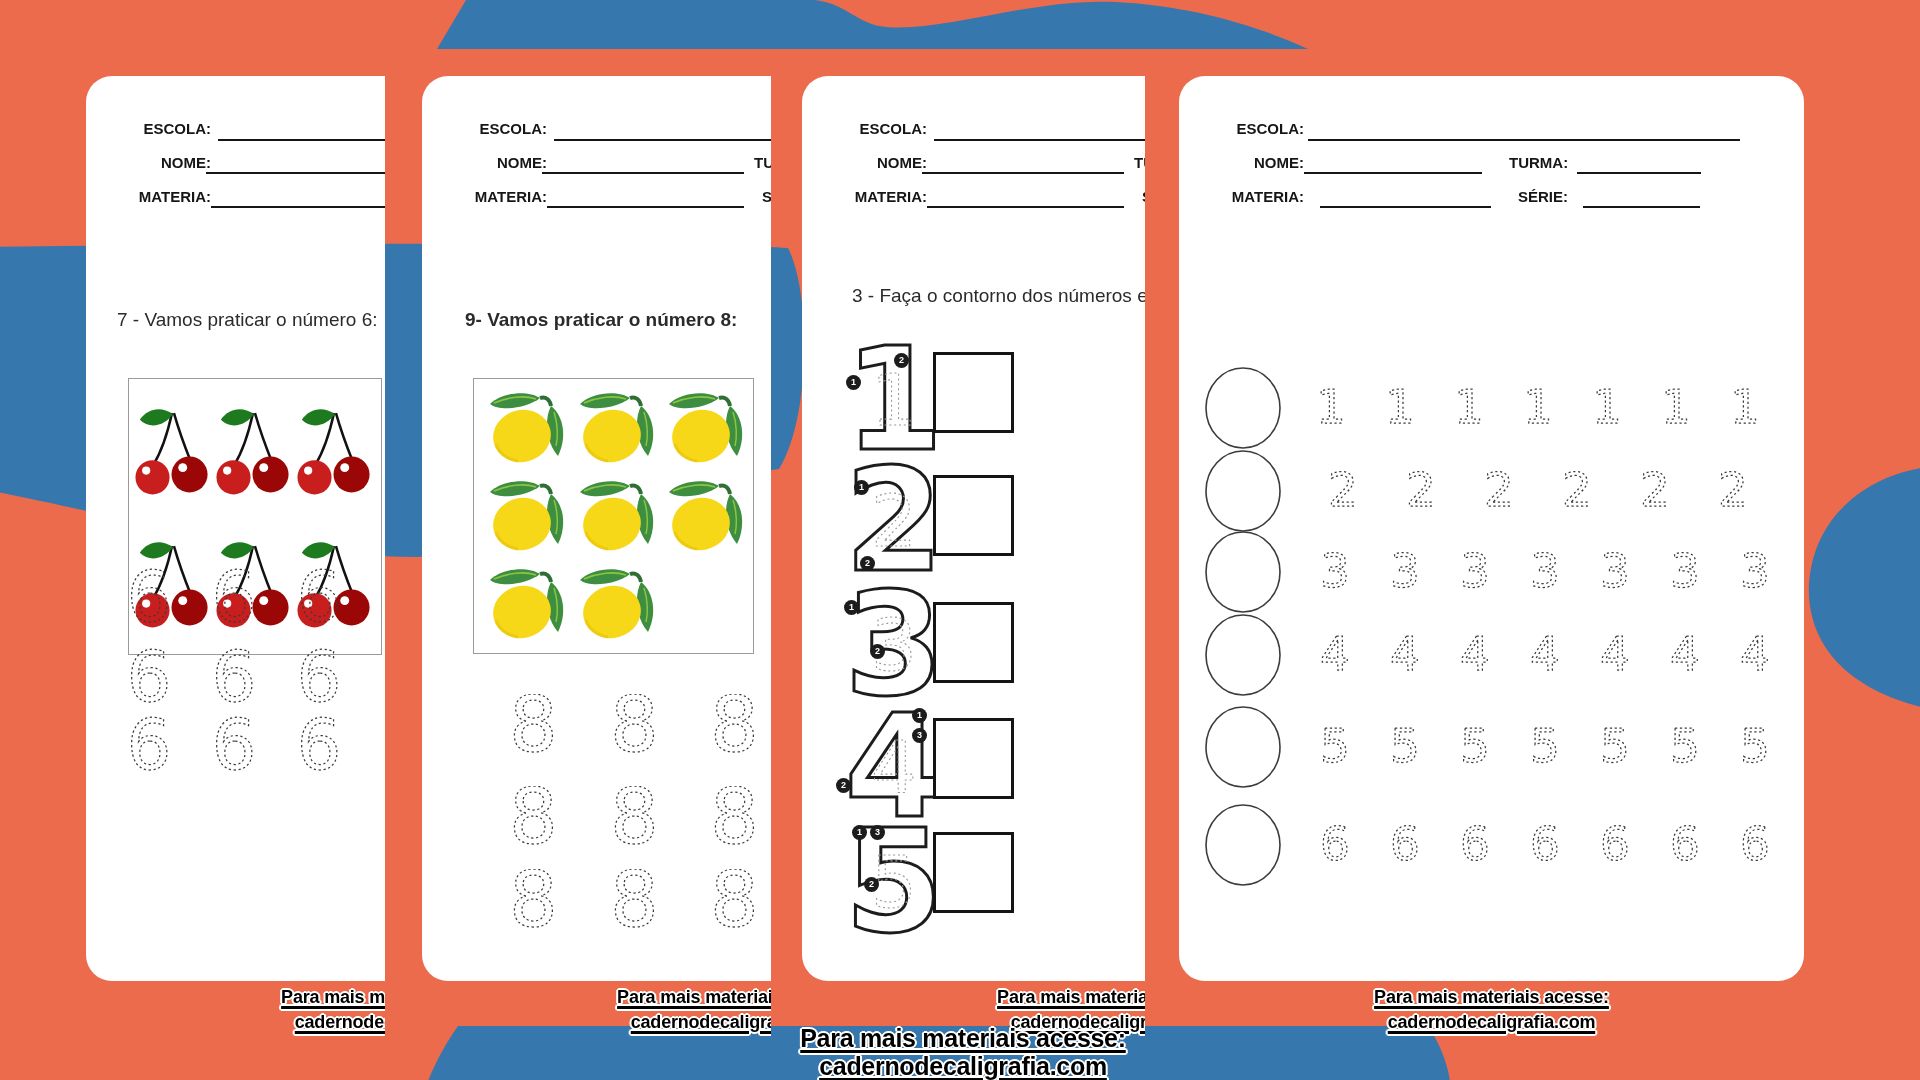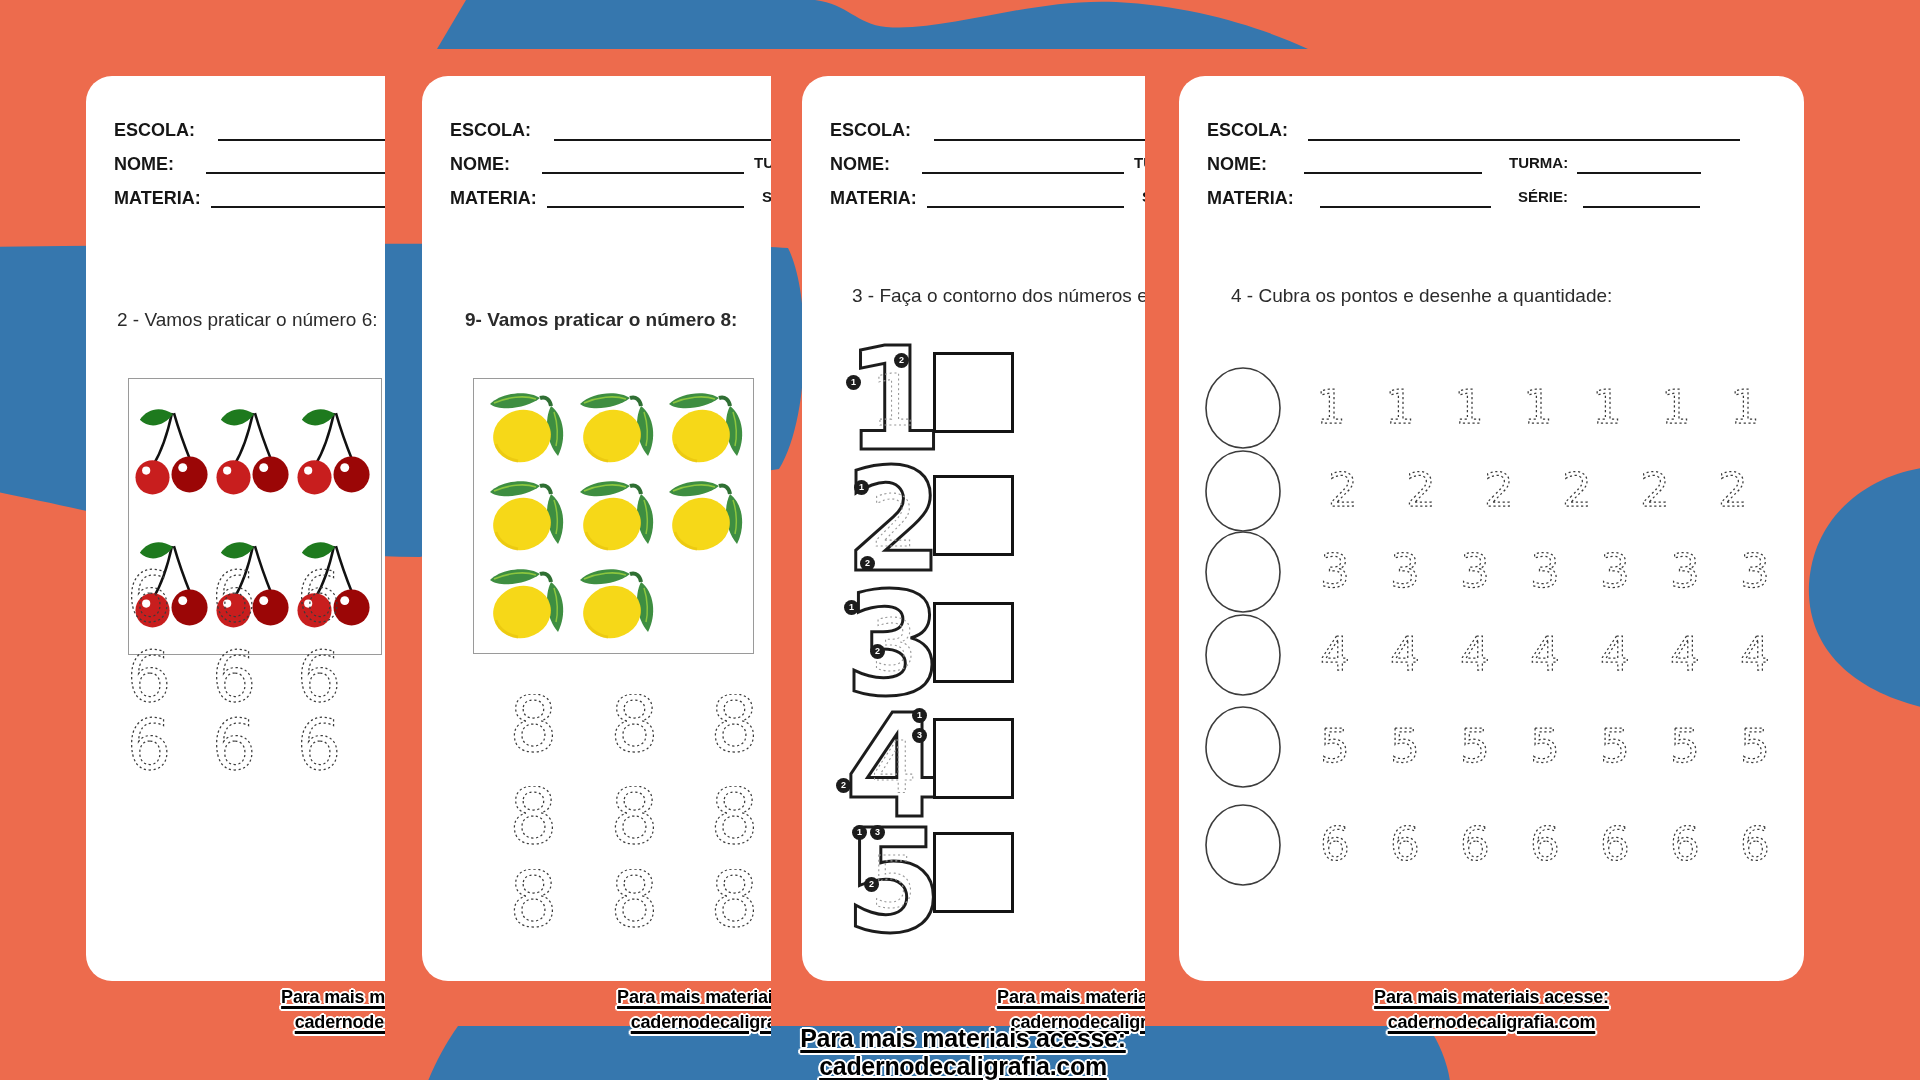--- a/index.html
+++ b/index.html
@@ -1,21 +1,21 @@
 <!DOCTYPE html>
 <html><head>
 <meta charset="utf-8">
 <style>
   html,body{margin:0;padding:0;background:#555;}
   #stage{position:relative;width:1920px;height:1080px;overflow:hidden;
          background:#ED6B4D;font-family:"Liberation Sans",sans-serif;}
   #bg{position:absolute;left:0;top:0;z-index:0;}
   .sheet{position:absolute;top:76px;height:966px;overflow:hidden;z-index:2;}
   .page{position:absolute;left:0;top:0;width:625px;height:905px;background:#fff;}
-  .hlabel{position:absolute;font-size:18px;font-weight:700;color:#161616;width:97px;text-align:left;}
+  .hlabel{position:absolute;font-size:15px;font-weight:700;color:#161616;width:97px;text-align:right;}
   .hxlabel{position:absolute;font-size:15px;font-weight:700;color:#161616;white-space:nowrap;}
   .hline{position:absolute;height:2px;background:#161616;}
   .sheet-title{position:absolute;font-size:19px;color:#2b2b2b;white-space:nowrap;}
   .fruit-box{position:absolute;border:1px solid #9a9a9a;background:#fff;}
   .fruit-cell{position:absolute;}
   .trace-cell{position:absolute;}
   .bubble-wrap{position:absolute;width:130px;height:122px;}
   .badge{position:absolute;width:15px;height:15px;border-radius:50%;background:#1c1c1c;color:#fff;
          font-size:9px;font-weight:700;text-align:center;line-height:15px;}
   .copy-square{position:absolute;width:75px;height:75px;border:3px solid #141414;background:#fff;}
@@ -41,21 +41,21 @@
   </svg>
 
   <div class="sheet" style="left:86px;width:299px;">
       <div class="page" style="border-radius:26px 0 0 26px;">
         <div class="hlabel" style="left:28px;top:44px;">ESCOLA:</div>
         <div class="hline" style="left:132px;top:63px;width:489px;"></div>
         <div class="hlabel" style="left:28px;top:78px;">NOME:</div>
         <div class="hline" style="left:120px;top:96px;width:202px;"></div>
         <div class="hlabel" style="left:28px;top:112px;">MATERIA:</div>
         <div class="hline" style="left:125px;top:130px;width:197px;"></div>
-        <div class="sheet-title" style="left:31px;top:233px;">2 - Vamos praticar o número 6:</div>
+        <div class="sheet-title" style="left:31px;top:233px;">7 - Vamos praticar o número 6:</div>
         <div class="fruit-box" style="left:42px;top:302px;width:252px;height:275px;">
           <div class="fruit-cell" style="left:5.333333333333336px;top:27.25px;"><svg width="76" height="94" viewBox="0 0 78 96">
               <path d="M39,7 C34,30 26,50 20,60" stroke="#111" stroke-width="2.6" fill="none"></path>
               <path d="M41,7 C47,28 54,46 58,56" stroke="#111" stroke-width="2.6" fill="none"></path>
               <path d="M40,8 C28,0 14,2 6,14 C16,24 32,20 40,8 Z" fill="#1E7A1E"></path>
               <circle cx="19" cy="73" r="17.5" fill="#C81E1E"></circle>
               <circle cx="12.5" cy="66" r="4.2" fill="#fff"></circle>
               <circle cx="57" cy="70" r="18.5" fill="#9B0606"></circle>
               <circle cx="50" cy="63" r="4.6" fill="#fff"></circle>
             </svg></div>
@@ -303,21 +303,20 @@
         <div class="hlabel" style="left:28px;top:44px;">ESCOLA:</div>
         <div class="hline" style="left:129px;top:63px;width:432px;"></div>
         <div class="hlabel" style="left:28px;top:78px;">NOME:</div>
         <div class="hline" style="left:125px;top:96px;width:178px;"></div>
         <div class="hxlabel" style="left:330px;top:78px;">TURMA:</div>
         <div class="hline" style="left:398px;top:96px;width:124px;"></div>
         <div class="hlabel" style="left:28px;top:112px;">MATERIA:</div>
         <div class="hline" style="left:141px;top:130px;width:171px;"></div>
         <div class="hxlabel" style="left:339px;top:112px;">SÉRIE:</div>
         <div class="hline" style="left:404px;top:130px;width:117px;"></div>
-        <div class="sheet-title" style="left:52px;top:209px;">4 - Cubra os pontos e desenhe a quantidade:</div>
         <div class="qty-circle" style="left:24px;top:290px;"><svg width="80" height="84">
             <ellipse cx="40" cy="42" rx="37" ry="40" fill="none" stroke="#3c3c3c" stroke-width="1.6"></ellipse>
           </svg></div>
         <div class="trace-cell" style="left:135px;top:312px;"><svg width="34" height="39">
             <text x="17" y="35" text-anchor="middle" font-family="DejaVu Sans, sans-serif" font-size="47" fill="none" stroke="#3B3B3B" stroke-width="1.25" stroke-dasharray="2.2,2.6">1</text>
           </svg></div>
         <div class="trace-cell" style="left:204px;top:312px;"><svg width="34" height="39">
             <text x="17" y="35" text-anchor="middle" font-family="DejaVu Sans, sans-serif" font-size="47" fill="none" stroke="#3B3B3B" stroke-width="1.25" stroke-dasharray="2.2,2.6">1</text>
           </svg></div>
         <div class="trace-cell" style="left:273px;top:312px;"><svg width="34" height="39">

